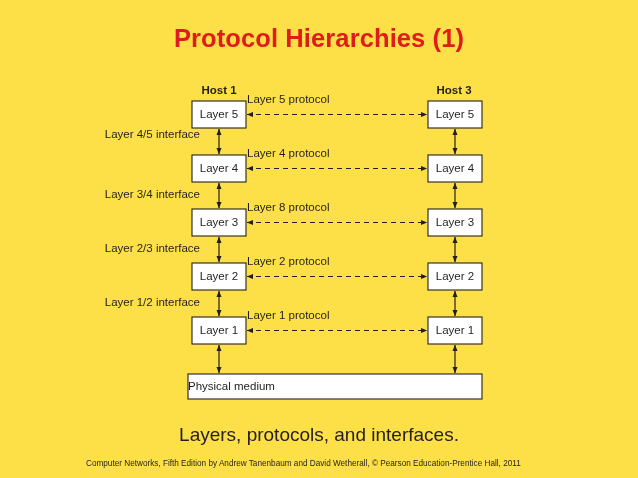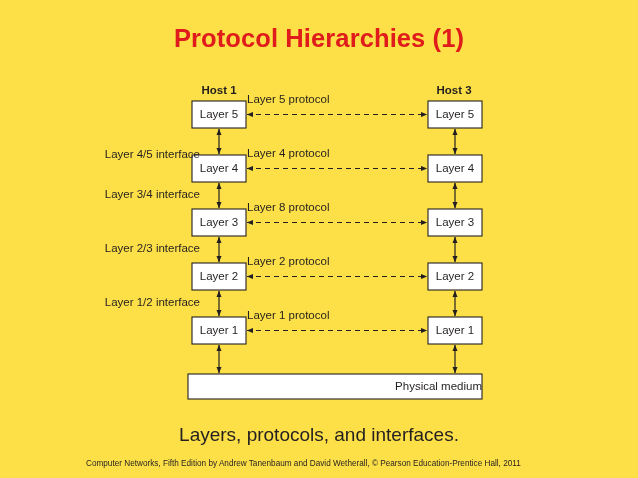--- a/index.html
+++ b/index.html
@@ -96,21 +96,21 @@
     left: 247px;
   }
 
   #medium-label {
     position: absolute;
     left: 188px;
     top: 374px;
     width: 294px;
     height: 25px;
     line-height: 25px;
-    text-align: right;
+    text-align: left;
     font-size: 11.5px;
     color: #231f20;
     white-space: nowrap;
   }
 
   
   #caption {
     position: absolute;
     left: 0;
     top: 424px;
@@ -204,21 +204,21 @@
     <div class="box-label left" style="top:209px">Layer 3</div>
     <div class="box-label left" style="top:263px">Layer 2</div>
     <div class="box-label left" style="top:317px">Layer 1</div>
 
     <div class="box-label right" style="top:101px">Layer 5</div>
     <div class="box-label right" style="top:155px">Layer 4</div>
     <div class="box-label right" style="top:209px">Layer 3</div>
     <div class="box-label right" style="top:263px">Layer 2</div>
     <div class="box-label right" style="top:317px">Layer 1</div>
 
-    <div class="iface-label" style="top:148px">Layer 4/5 interface</div>
+    <div class="iface-label" style="top:128px">Layer 4/5 interface</div>
     <div class="iface-label" style="top:188px">Layer 3/4 interface</div>
     <div class="iface-label" style="top:242px">Layer 2/3 interface</div>
     <div class="iface-label" style="top:296px">Layer 1/2 interface</div>
 
     <div class="proto-label" style="top:93px">Layer 5 protocol</div>
     <div class="proto-label" style="top:147px">Layer 4 protocol</div>
     <div class="proto-label" style="top:201px">Layer 8 protocol</div>
     <div class="proto-label" style="top:255px">Layer 2 protocol</div>
     <div class="proto-label" style="top:309px">Layer 1 protocol</div>
 

